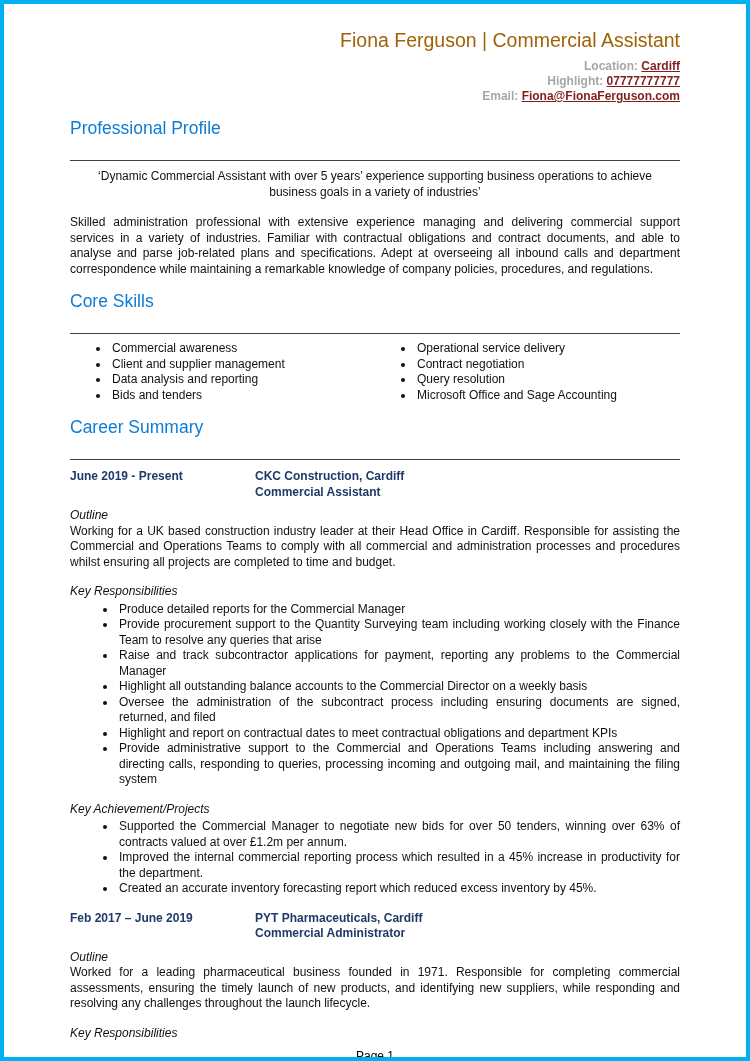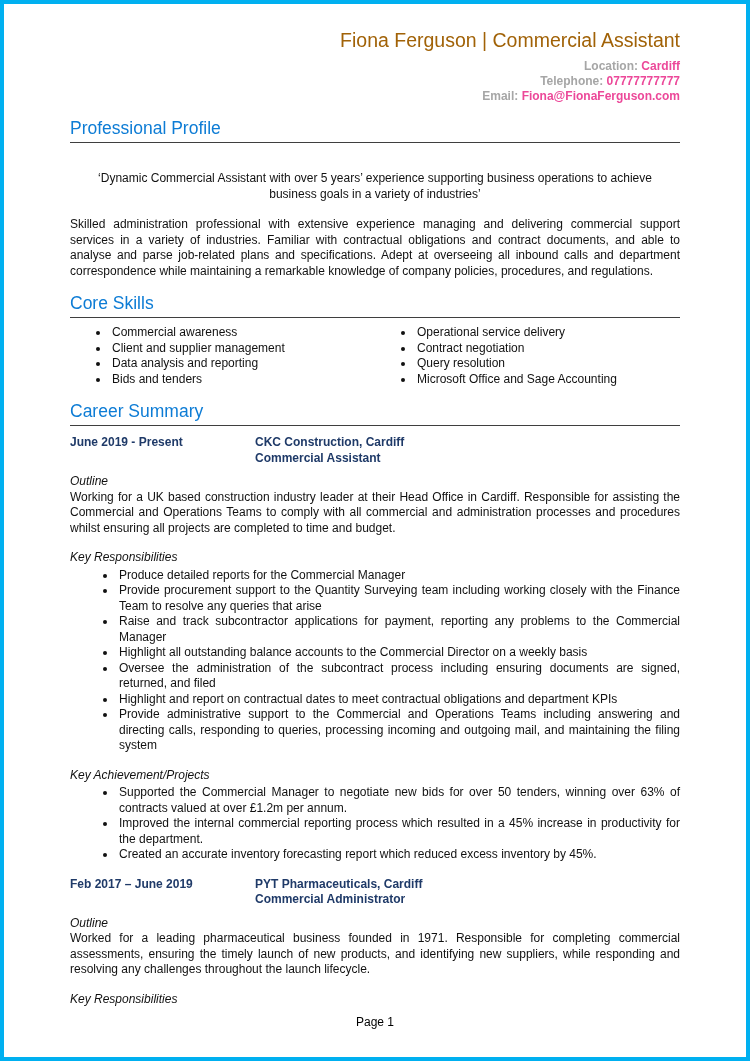--- a/index.html
+++ b/index.html
@@ -20,36 +20,36 @@
   .cv-header { text-align: right; }
   .name-title {
     color: #a16207;
     font-size: 19.5px;
     line-height: 24px;
     font-weight: 400;
   }
   .contact-block { margin-top: 7px; }
   .contact-line { line-height: 15px; font-weight: bold; }
   .contact-label { color: #a6a6a6; }
-  .contact-value { color: #ec4899; }
+  .contact-value { color: #7f1d1d; text-decoration: underline; }
 
   
   .section-heading {
     color: #0d7cd5;
     font-size: 17.5px;
     line-height: 23px;
     font-weight: 400;
     border-bottom: 1px solid #3f3f3f;
-    padding-bottom: 2px;
+    padding-bottom: 20px;
     margin-top: 13px;
   }
 
   
   .profile-quote {
-    margin-top: 28px;
+    margin-top: 8px;
     text-align: center;
     padding: 0 6px;
   }
   .body-par {
     margin-top: 15px;
     text-align: justify;
   }
 
   
   ul.bullets {
@@ -92,21 +92,21 @@
     color: #000000;
   }
 </style>
 </head>
 <body>
 
 <div class="cv-header">
   <div class="name-title">Fiona Ferguson | Commercial Assistant</div>
   <div class="contact-block">
     <div class="contact-line"><span class="contact-label">Location: </span><span class="contact-value">Cardiff</span></div>
-    <div class="contact-line"><span class="contact-label">Telephone: </span><span class="contact-value">07777777777</span></div>
+    <div class="contact-line"><span class="contact-label">Highlight: </span><span class="contact-value">07777777777</span></div>
     <div class="contact-line"><span class="contact-label">Email: </span><span class="contact-value">Fiona@FionaFerguson.com</span></div>
   </div>
 </div>
 
 <div class="section-heading">Professional Profile</div>
 <div class="profile-quote">‘Dynamic Commercial Assistant with over 5 years’ experience supporting business operations to achieve business goals in a variety of industries’</div>
 <div class="body-par">Skilled administration professional with extensive experience managing and delivering commercial support services in a variety of industries. Familiar with contractual obligations and contract documents, and able to analyse and parse job-related plans and specifications. Adept at overseeing all inbound calls and department correspondence while maintaining a remarkable knowledge of company policies, procedures, and regulations.</div>
 
 <div class="section-heading">Core Skills</div>
 <div class="skills-grid">

